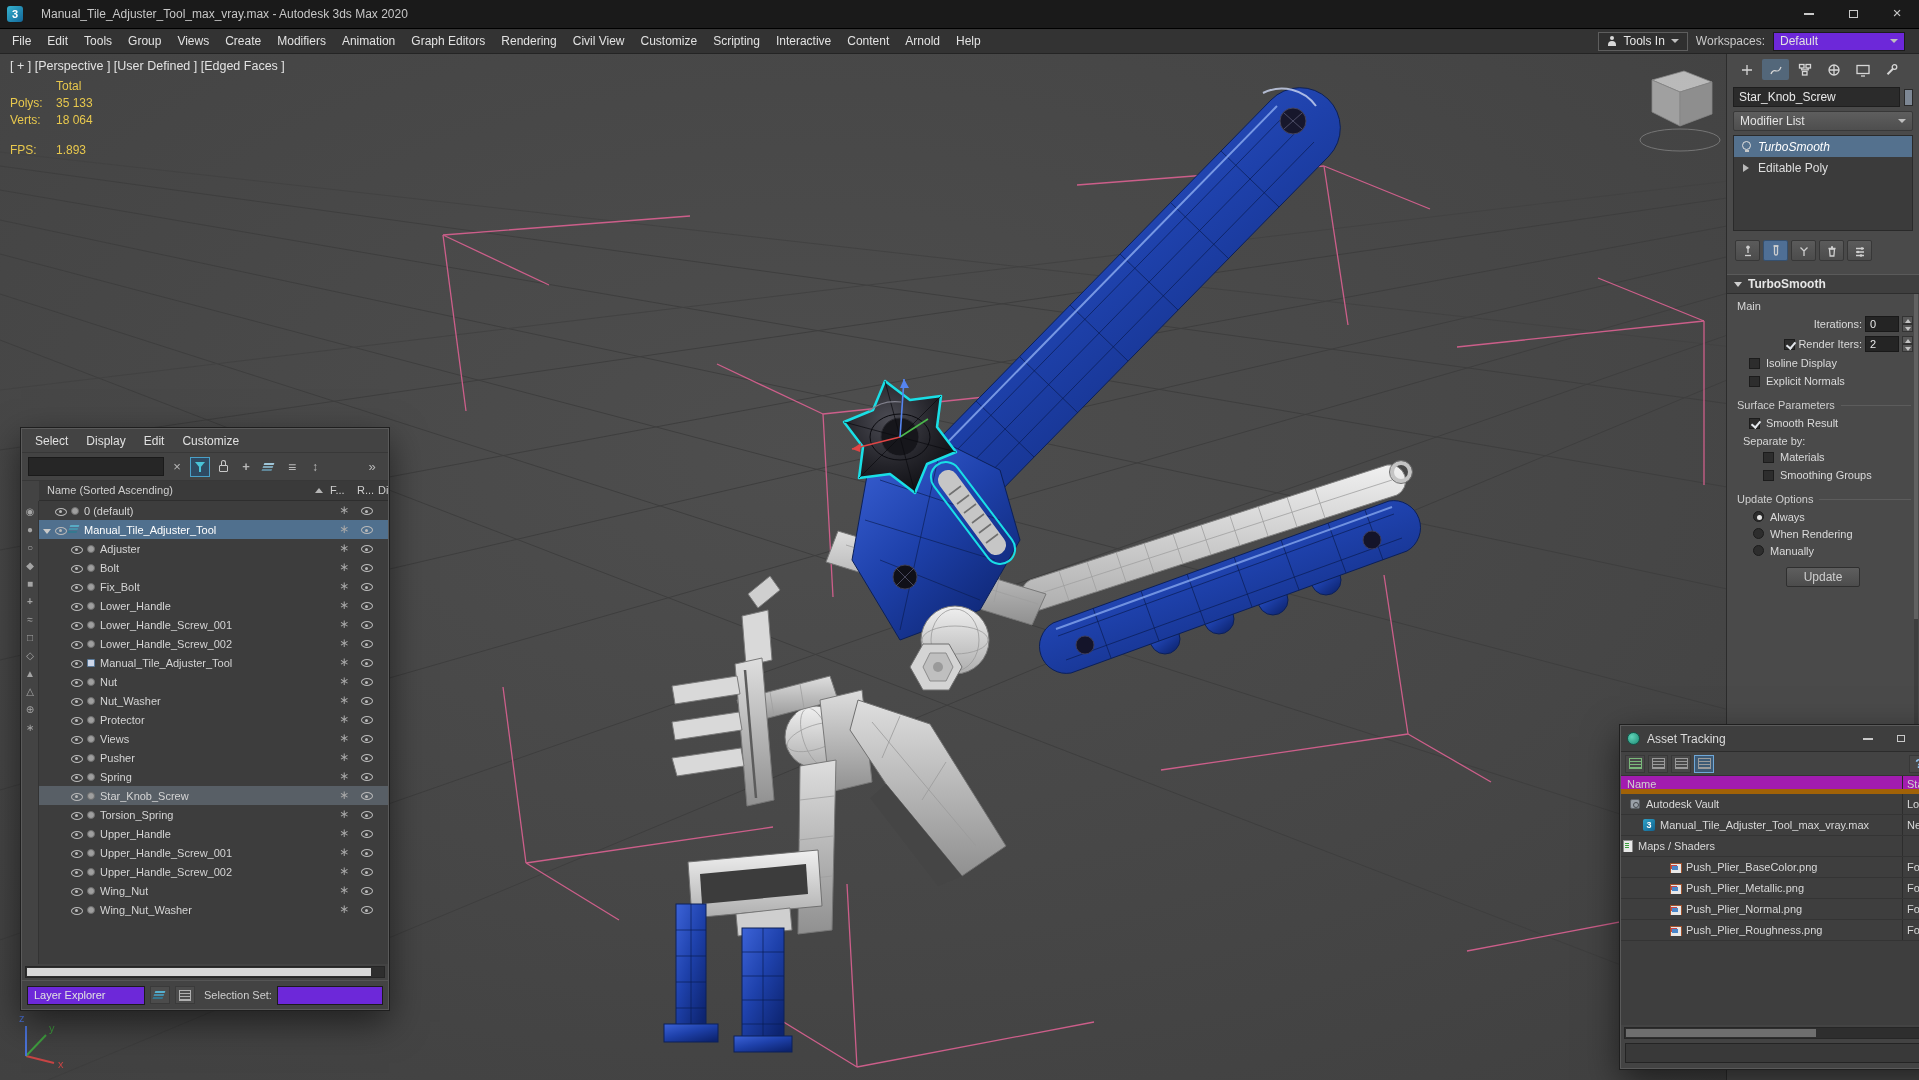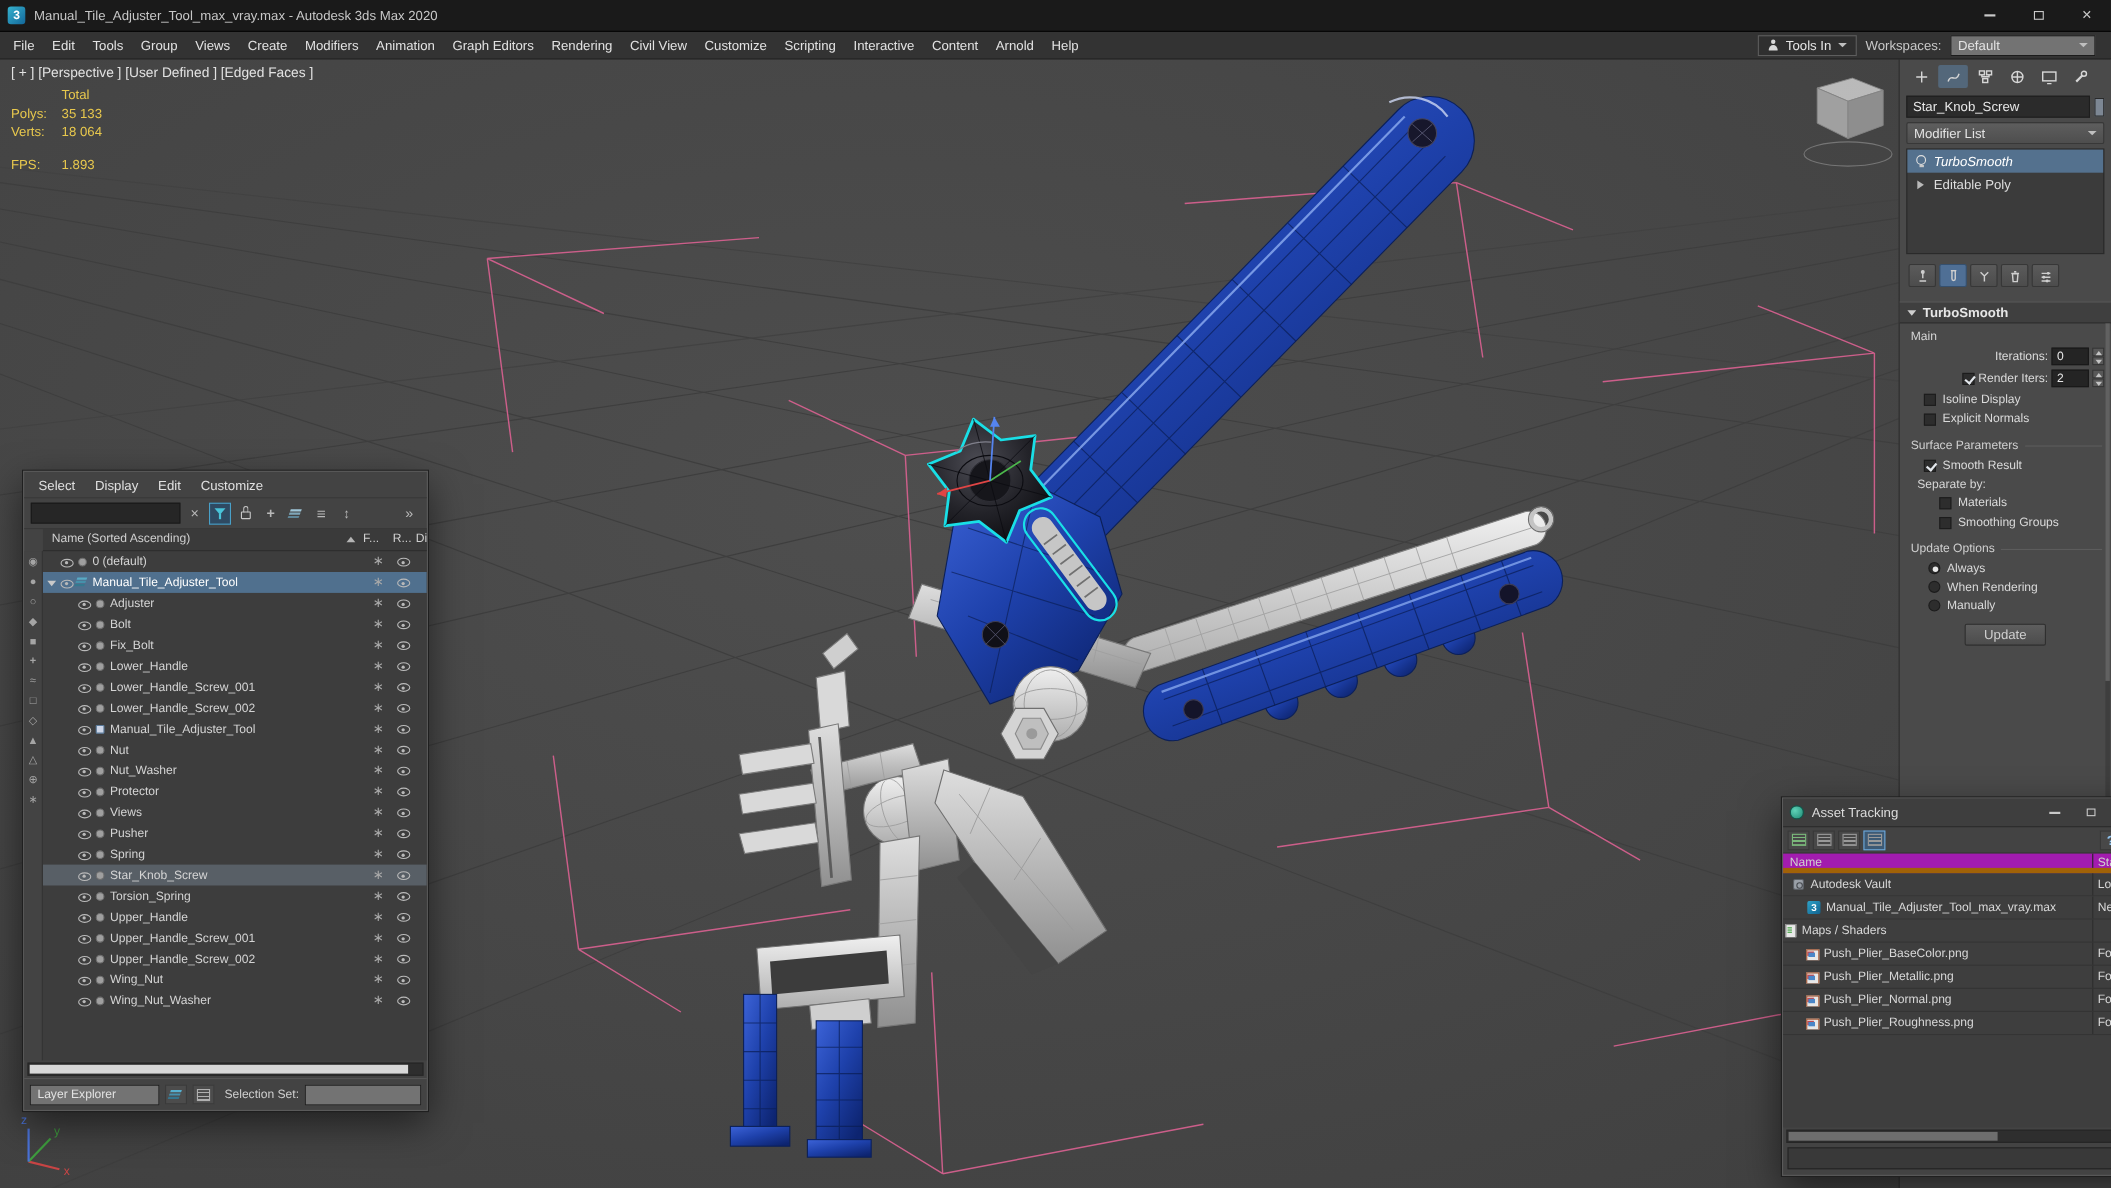--- a/index.html
+++ b/index.html
@@ -13,35 +13,35 @@
 .logo3::before{content:"3"}
 .lg16{width:16px;height:16px;font-size:11px;line-height:16px}
 .lg12{width:13px;height:13px;font-size:9px;line-height:13px;border-radius:2px}
 .gl-min{display:block;width:10px;height:2px;background:#c9c9c9}
 .gl-max{display:block;width:9px;height:8px;border:1.5px solid #c9c9c9}
 .gl-close::before{content:"×";font-size:15px;color:#c9c9c9;line-height:10px}
 
 
 .titlebar{position:absolute;left:0;top:0;width:100%;height:29px;background:#1a1a1a;border-bottom:1px solid #000;
           display:flex;align-items:center;padding-left:7px;z-index:10}
-.tb-title{margin-left:8px;color:#c7c7c7;font-size:12px}
+.tb-title{margin-left:18px;color:#c7c7c7;font-size:12px}
 .tb-btns{margin-left:auto;display:flex;height:100%}
 .tb-btn{width:44px;height:100%;display:flex;align-items:center;justify-content:center}
 
 
 .menubar{position:absolute;left:0;top:29px;width:100%;height:25px;background:#333;border-bottom:1px solid #242424;
          display:flex;align-items:center;padding:0 4px;z-index:10}
 .menu-item{padding:0 8px;color:#e2e2e2;font-size:12px;line-height:24px;cursor:default}
 .mb-right{margin-left:auto;display:flex;align-items:center;gap:8px;padding-right:10px}
 .signin{display:flex;align-items:center;gap:6px;border:1px solid #5e5e5e;height:19px;padding:0 8px;color:#e6e6e6;background:#2f2f2f}
 .person-icon{width:11px;height:11px;position:relative}
 .person-icon::before{content:"";position:absolute;left:3.5px;top:0;width:4px;height:4px;border-radius:50%;background:#d8d8d8}
 .person-icon::after{content:"";position:absolute;left:1.5px;top:5px;width:8px;height:5px;border-radius:4px 4px 0 0;background:#d8d8d8}
 .ws-label{color:#c9c9c9}
-.combo{display:flex;align-items:center;justify-content:space-between;background:#737373;border:1px solid #1c1c1c;padding:0 6px;color:#e2e2e2}
+.combo{display:flex;align-items:center;justify-content:space-between;background:#6d28d9;border:1px solid #1c1c1c;padding:0 6px;color:#e2e2e2}
 .ws-combo{width:132px;height:19px}
 
 
 .scene-svg{position:absolute;left:0;top:0;z-index:0;font-family:"Liberation Sans",sans-serif}
 .vp-label{position:absolute;left:10px;top:59px;color:#e2e2e2;font-size:12.5px;z-index:2}
 .vp-stats{position:absolute;left:10px;top:79px;color:#e8c84d;font-size:12px;z-index:2}
 .vp-stats .srow{height:17px}
 .vp-stats .slab{display:inline-block;width:46px}
 .vp-stats .fps{margin-top:13px}
 
@@ -187,21 +187,21 @@
 .at-head{height:18px;display:flex;background:#a21caf;border-bottom:5px solid #a16207;color:#d0d0d0;font-size:11px;flex:none}
 .at-head .hn{flex:1;padding-left:6px;line-height:17px}
 .at-head .hs{width:54px;border-left:1px solid #262626;padding-left:4px;line-height:17px}
 .at-rows{flex:none}
 .at-row{height:21px;display:flex;align-items:center;border-bottom:1px solid #343434;font-size:11px;color:#d8d8d8;background:#3e3e3e}
 .at-name{flex:1;display:flex;align-items:center;gap:5px;overflow:hidden;white-space:nowrap}
 .at-status{width:54px;border-left:1px solid #2d2d2d;padding-left:4px;align-self:stretch;display:flex;align-items:center}
 .at-row.vault .at-name{padding-left:8px}
 .at-row.max-file .at-name{padding-left:22px}
 .at-row.maps .at-name{}
-.at-row.image .at-name{padding-left:20px}
+.at-row.image .at-name{padding-left:48px}
 .at-ic{width:12px;height:12px;flex:none;position:relative}
 .at-ic.vault::before{content:"";position:absolute;inset:1px;background:#9aa0a8;border:1px solid #5c6066;border-radius:2px}
 .at-ic.vault::after{content:"";position:absolute;left:4px;top:4px;width:4px;height:4px;border-radius:50%;border:1px solid #474b50}
 .at-ic.max-file::before{content:"3";position:absolute;inset:0;background:linear-gradient(135deg,#2ea3c9,#11618e);color:#fff;font-size:9px;font-weight:bold;line-height:12px;text-align:center;border-radius:2px}
 .at-ic.maps::before{content:"";position:absolute;left:2px;top:0;width:8px;height:11px;background:#e8e8e8;border:1px solid #8a8a8a}
 .at-ic.maps::after{content:"";position:absolute;left:4px;top:3px;width:4px;height:1px;background:#3aa03a;box-shadow:0 2px 0 #3aa03a,0 4px 0 #3aa03a}
 .at-ic.image::before{content:"";position:absolute;left:1px;top:2px;width:10px;height:9px;background:#e8e8e8;border:1px solid #a0522d}
 .at-ic.image::after{content:"";position:absolute;left:3px;top:4.5px;width:6px;height:4px;background:#4a86c8;box-shadow:-1px -1px 0 #cc4444}
 .at-empty{flex:1;background:#3e3e3e}
 .at-hscroll{height:12px;margin:2px 3px;background:#2e2e2e;border:1px solid #262626;position:relative;flex:none}

